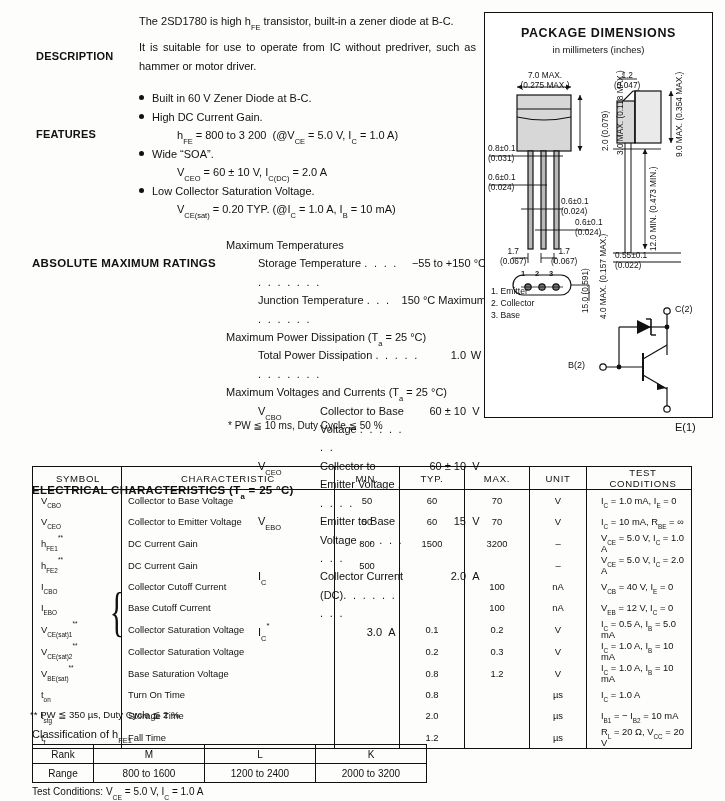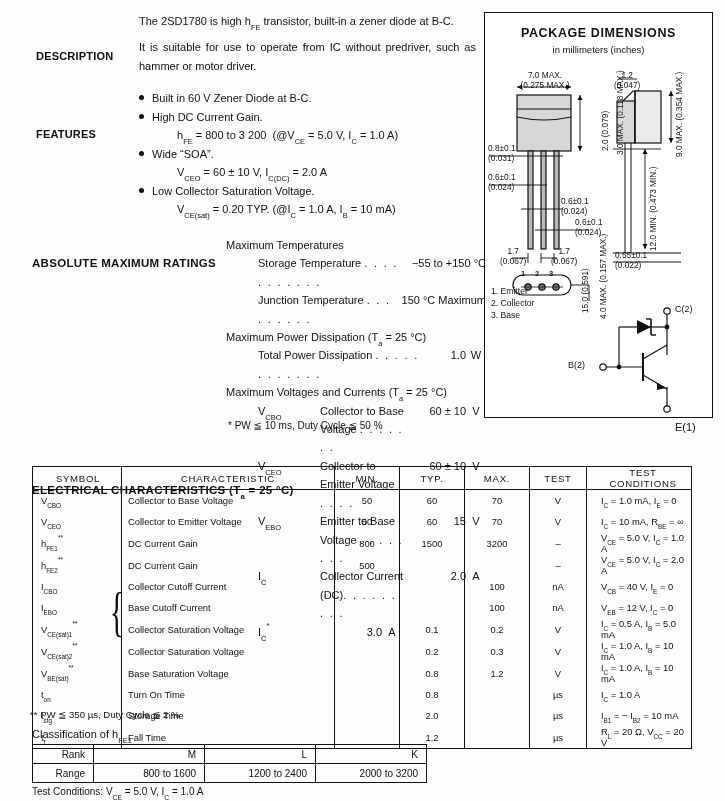--- a/index.html
+++ b/index.html
@@ -111,21 +111,21 @@
   }
 
   
   #ec-note{position:absolute;left:30px;top:709px;font-size:9.6px;}
   #class-title{position:absolute;left:32px;top:728px;font-size:11px;}
   #class-table{
     position:absolute;left:32px;top:744px;border-collapse:collapse;font-size:10px;
   }
   #class-table th,#class-table td{
     border:1px solid #111;height:18px;padding:0 8px;font-weight:normal;
-    text-align:right;
+    text-align:center;
   }
   #class-table .rank-h{width:44px;}
   #class-table .rng{width:94px;}
   #test-cond{position:absolute;left:32px;top:786px;font-size:10px;}
 </style>
 </head>
 <body>
 
 <div class="page">
 
@@ -386,21 +386,21 @@
   </div>
 
   <table id="ec-table">
     <thead>
       <tr>
         <th class="c-sym">SYMBOL</th>
         <th class="c-char">CHARACTERISTIC</th>
         <th class="c-num">MIN.</th>
         <th class="c-num">TYP.</th>
         <th class="c-num">MAX.</th>
-        <th class="c-unit">TEST</th>
+        <th class="c-unit">UNIT</th>
         <th class="c-test">TEST CONDITIONS</th>
       </tr>
     </thead>
     <tbody>
       <tr>
         <td class="c-sym">V<sub>CBO</sub></td>
         <td class="c-char">Collector to Base Voltage</td>
         <td class="c-num">50</td>
         <td class="c-num">60</td>
         <td class="c-num">70</td>

